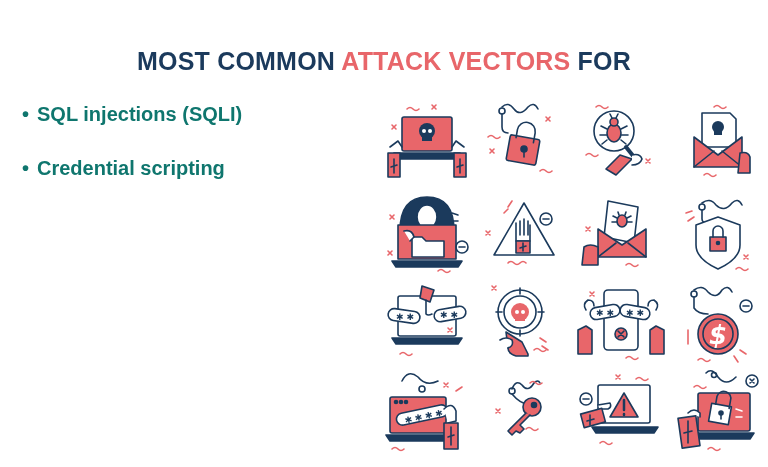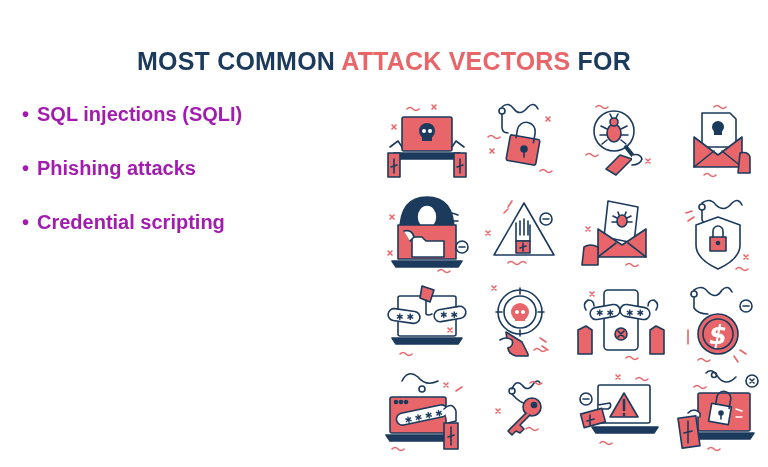--- a/index.html
+++ b/index.html
@@ -1,35 +1,34 @@
 <!DOCTYPE html>
 <html><head>
 <meta charset="utf-8">
 <style>
   html,body{margin:0;padding:0;background:#ffffff;}
   body{width:768px;height:467px;position:relative;overflow:hidden;font-family:"Liberation Sans",sans-serif;}
   .title{position:absolute;left:0;top:10px;width:768px;text-align:center;color:#1B3A5C;font-weight:bold;font-size:25px;line-height:31px;letter-spacing:0.2px;margin-top:36px;}
   .title .accent{color:#E8666A;}
   .list{position:absolute;left:22px;top:101px;margin:0;padding:0;list-style:none;}
-  .list li{color:#a21caf;font-weight:bold;font-size:20px;height:54px;line-height:26px;white-space:nowrap;}
+  .list li{color:#0f766e;font-weight:bold;font-size:20px;height:54px;line-height:26px;white-space:nowrap;}
   .list li .bullet{display:inline-block;width:15px;}
   .grid{position:absolute;left:382px;top:97px;width:386px;height:368px;}
   .icon{position:absolute;width:90px;height:88px;}
   svg{width:100%;height:100%;overflow:visible;}
 </style>
 </head>
 <body>
 
 <div class="title">
   <div><span>MOST COMMON </span><span class="accent">ATTACK VECTORS</span><span> FOR</span></div>
 </div>
 
 <ul class="list">
   <li><span class="bullet">•</span><span>SQL injections (SQLI)</span></li>
-  <li><span class="bullet">•</span><span>Phishing attacks</span></li>
   <li><span class="bullet">•</span><span>Credential scripting</span></li>
 </ul>
 
 <div class="grid">
 
   <div class="icon" style="left:0;top:0">
     <svg viewBox="0 0 90 88" fill="none" stroke="#1B3A5C" stroke-width="1.6" stroke-linejoin="round" stroke-linecap="round">
       <rect x="20" y="20" width="50" height="34" rx="2" fill="#E8666A"></rect>
       <path d="M12 56 H78 L74 62 H16 Z" fill="#1B3A5C"></path>
       <circle cx="45" cy="34" r="8" fill="#1B3A5C" stroke="none"></circle>

